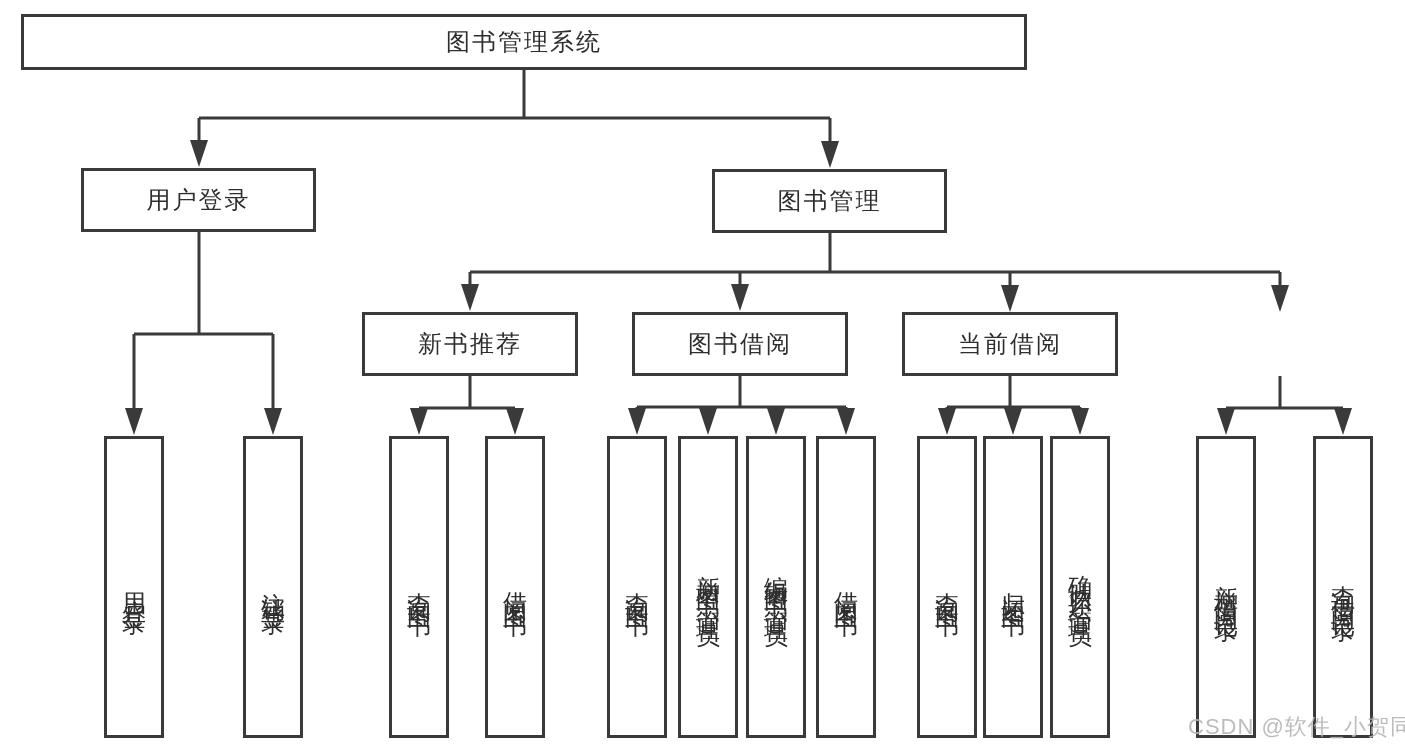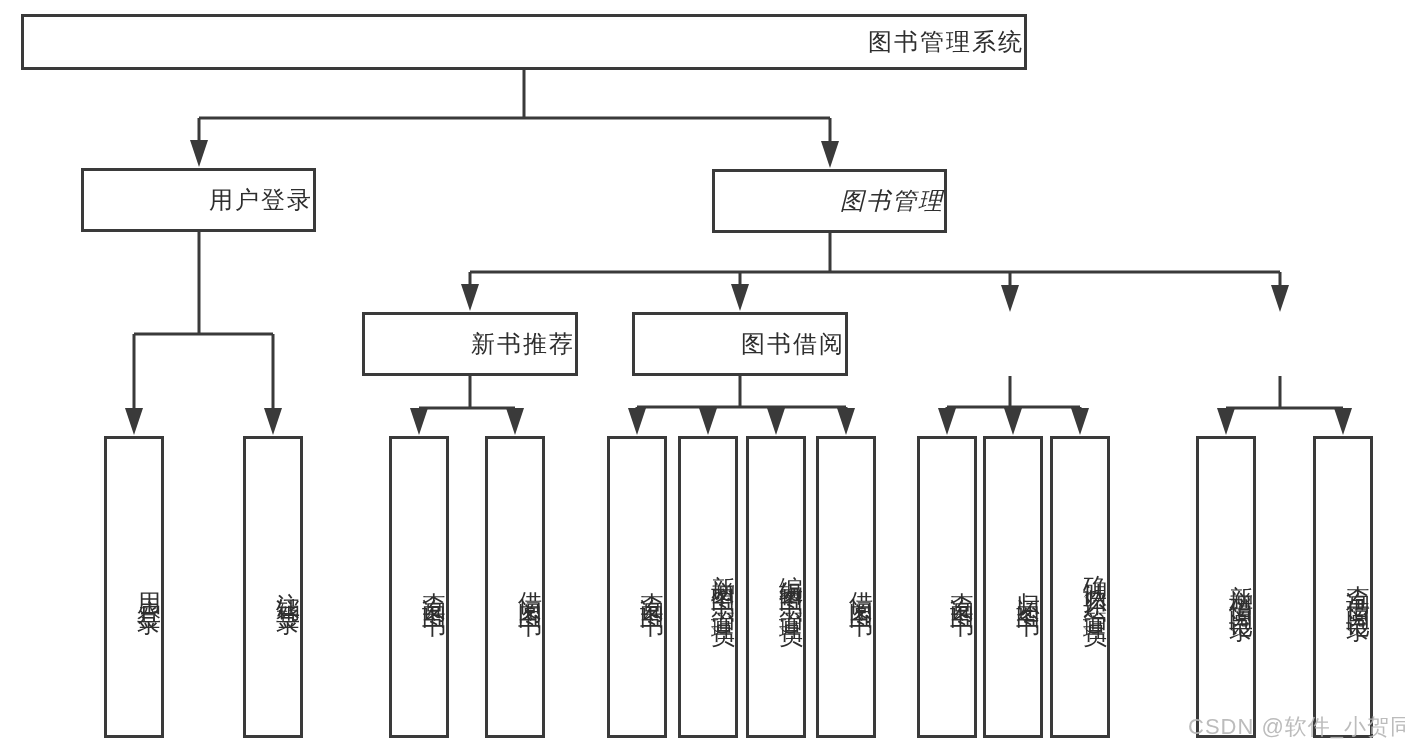--- a/index.html
+++ b/index.html
@@ -10,21 +10,21 @@
   }
   html,body{margin:0;padding:0;background:var(--bg);}
   .canvas{
     position:relative;width:1405px;height:747px;background:var(--bg);
     font-family:"Liberation Sans","DejaVu Sans",sans-serif;overflow:hidden;
   }
   .connectors{position:absolute;left:0;top:0;width:1405px;height:747px;color:var(--line);pointer-events:none;}
   .node{
     position:absolute;box-sizing:border-box;background:#fff;
     border:3px solid var(--line);
-    display:flex;align-items:center;justify-content:flex-end;
+    display:flex;align-items:center;justify-content:center;
     color:var(--text);
   }
   .hlabel{font-size:24px;letter-spacing:2px;white-space:nowrap;}
   .vnode .vlabel{
     writing-mode:vertical-rl;text-orientation:mixed;
     font-size:24px;line-height:1;letter-spacing:7px;white-space:nowrap;
   }
   .watermark{
     position:absolute;left:1188px;top:712px;z-index:3;
     font-size:22px;letter-spacing:1px;color:var(--wm);opacity:.9;white-space:nowrap;
@@ -68,29 +68,32 @@
     </g>
   </svg>
 
   <div class="node" style="left:21px;top:14px;width:1006px;height:56px;">
     <span class="hlabel">图书管理系统</span>
   </div>
 
   <div class="node" style="left:81px;top:168px;width:235px;height:64px;">
     <span class="hlabel">用户登录</span>
   </div>
-  <div class="node" style="left:712px;top:169px;width:235px;height:64px;font-style:italic;">
+  <div class="node" style="left:712px;top:169px;width:235px;height:64px;">
     <span class="hlabel">图书管理</span>
   </div>
 
   <div class="node" style="left:362px;top:312px;width:216px;height:64px;">
     <span class="hlabel">新书推荐</span>
   </div>
   <div class="node" style="left:632px;top:312px;width:216px;height:64px;">
     <span class="hlabel">图书借阅</span>
+  </div>
+  <div class="node" style="left:902px;top:312px;width:216px;height:64px;">
+    <span class="hlabel">当前借阅</span>
   </div>
 
   <div class="node vnode" style="left:104px;top:436px;width:60px;height:302px;">
     <span class="vlabel">用户登录</span>
   </div>
   <div class="node vnode" style="left:243px;top:436px;width:60px;height:302px;">
     <span class="vlabel">注销登录</span>
   </div>
 
   <div class="node vnode" style="left:389px;top:436px;width:60px;height:302px;">

